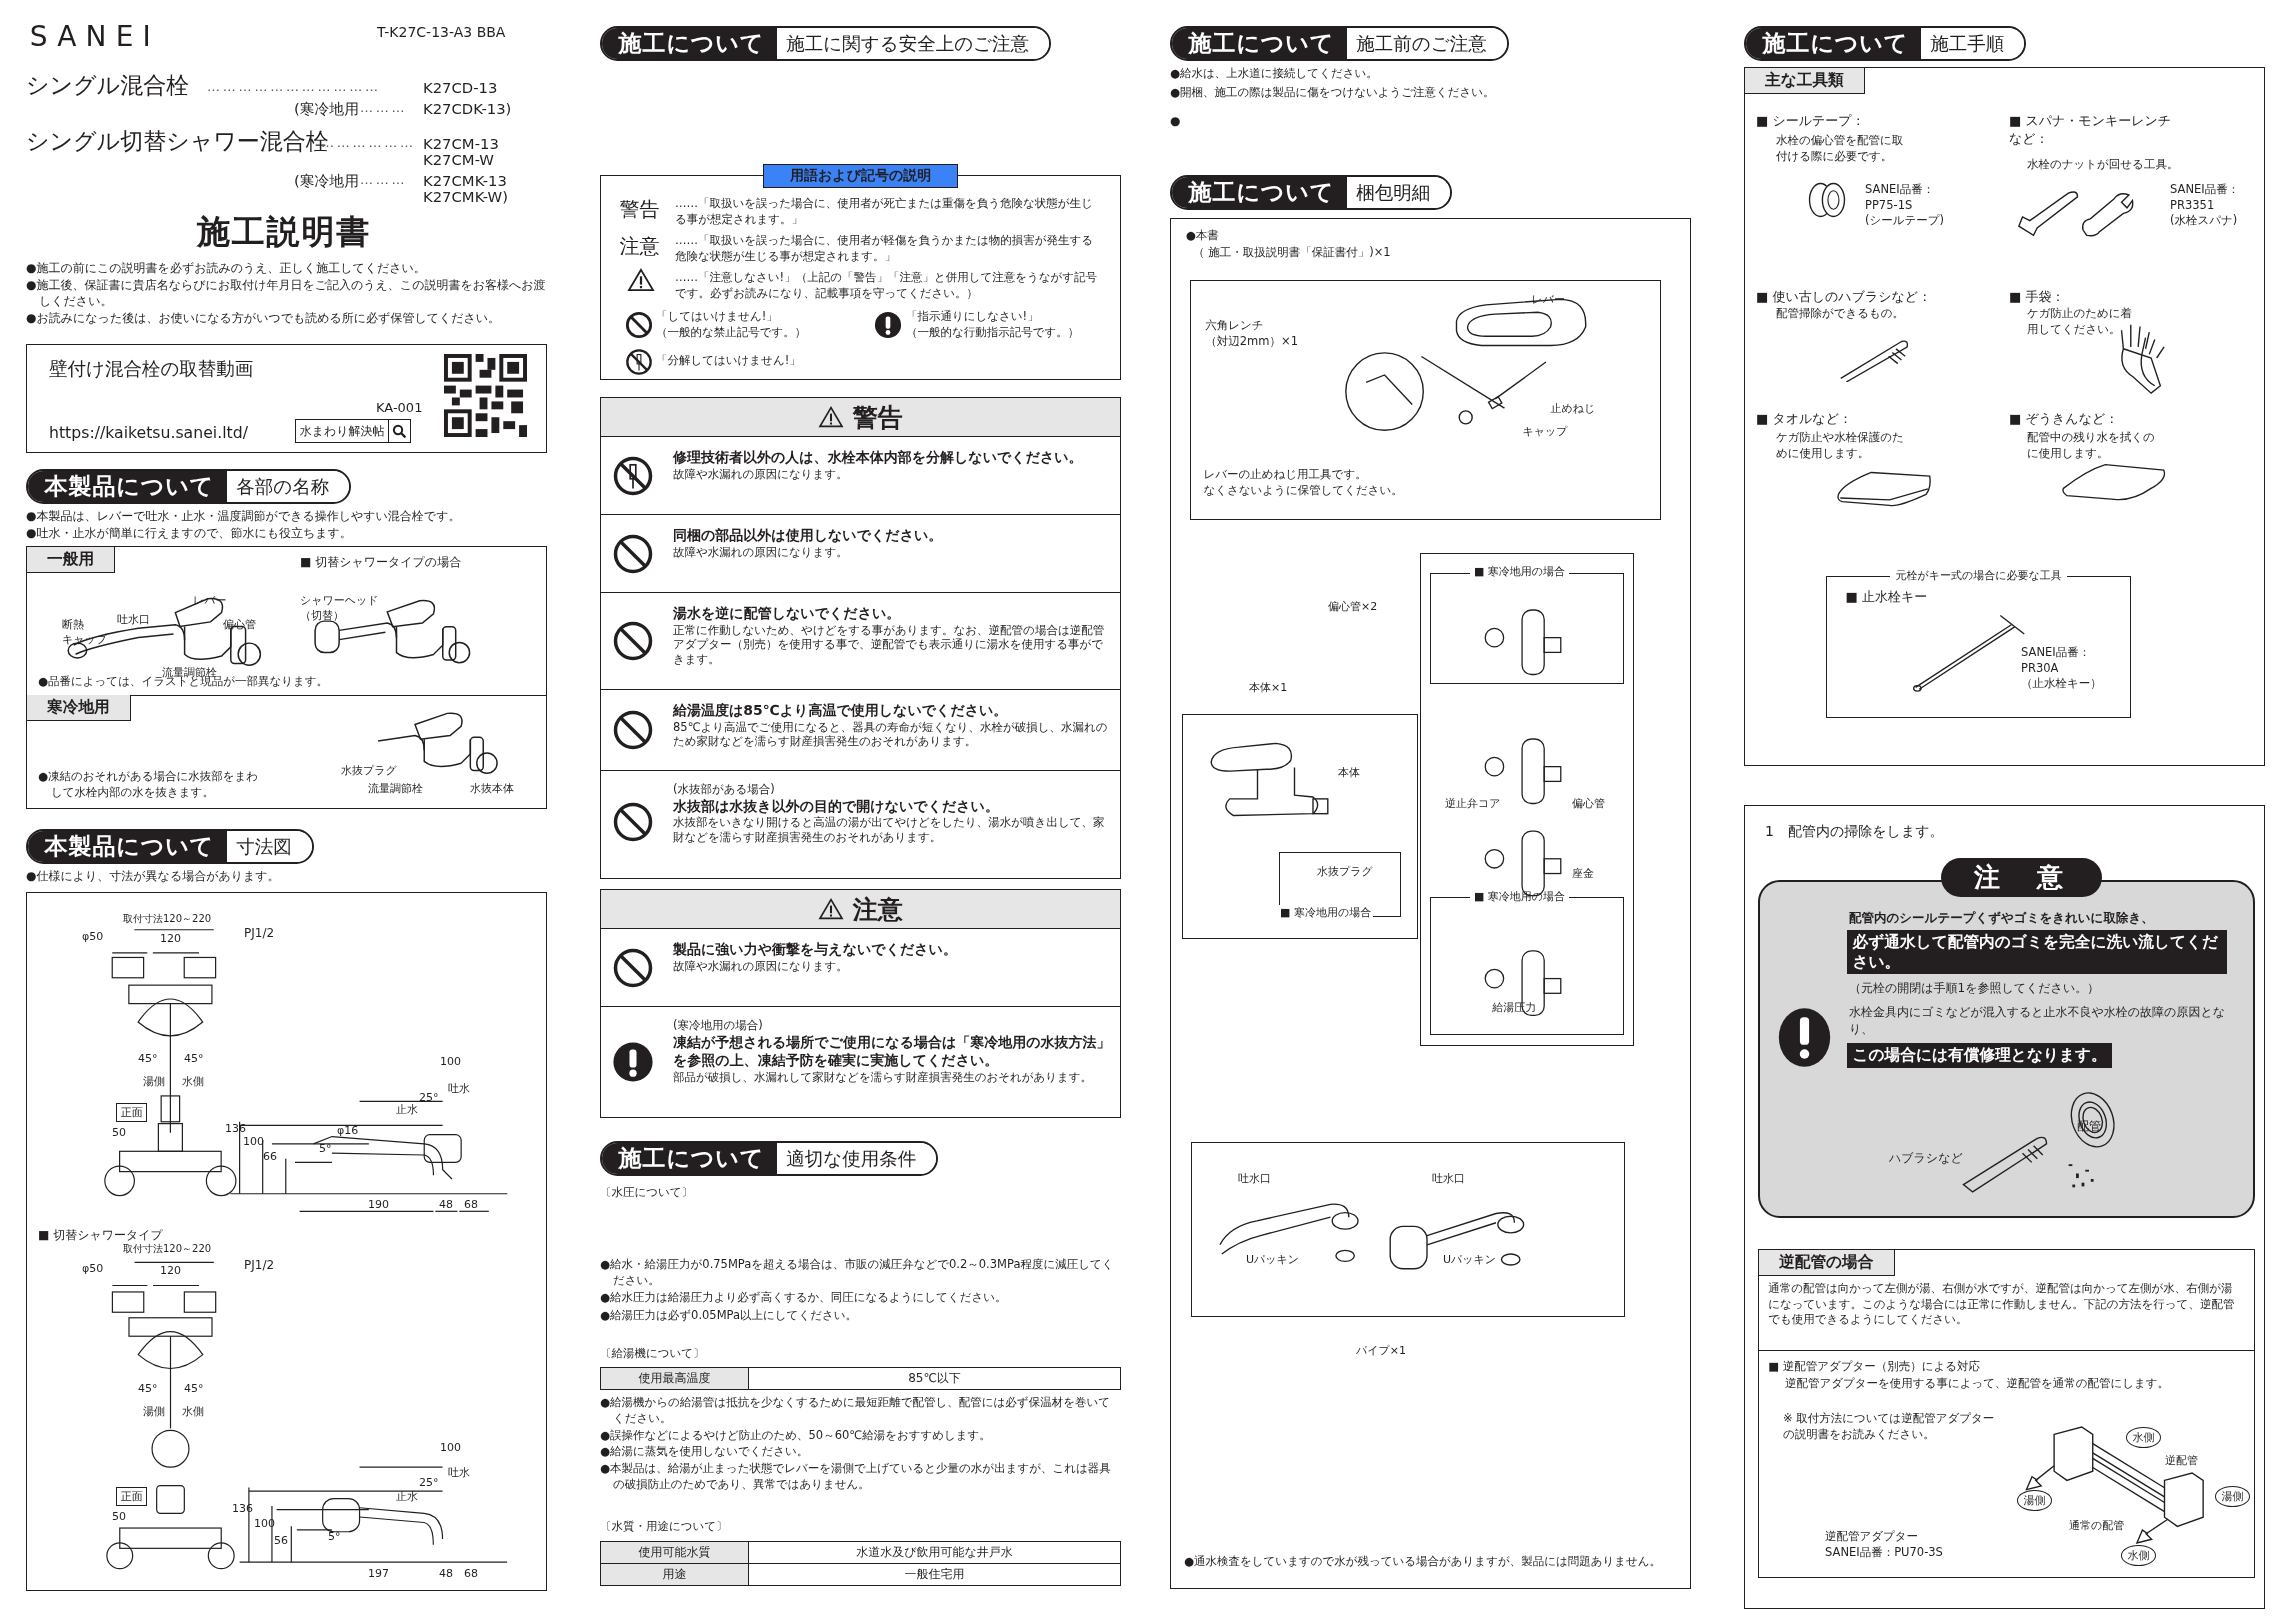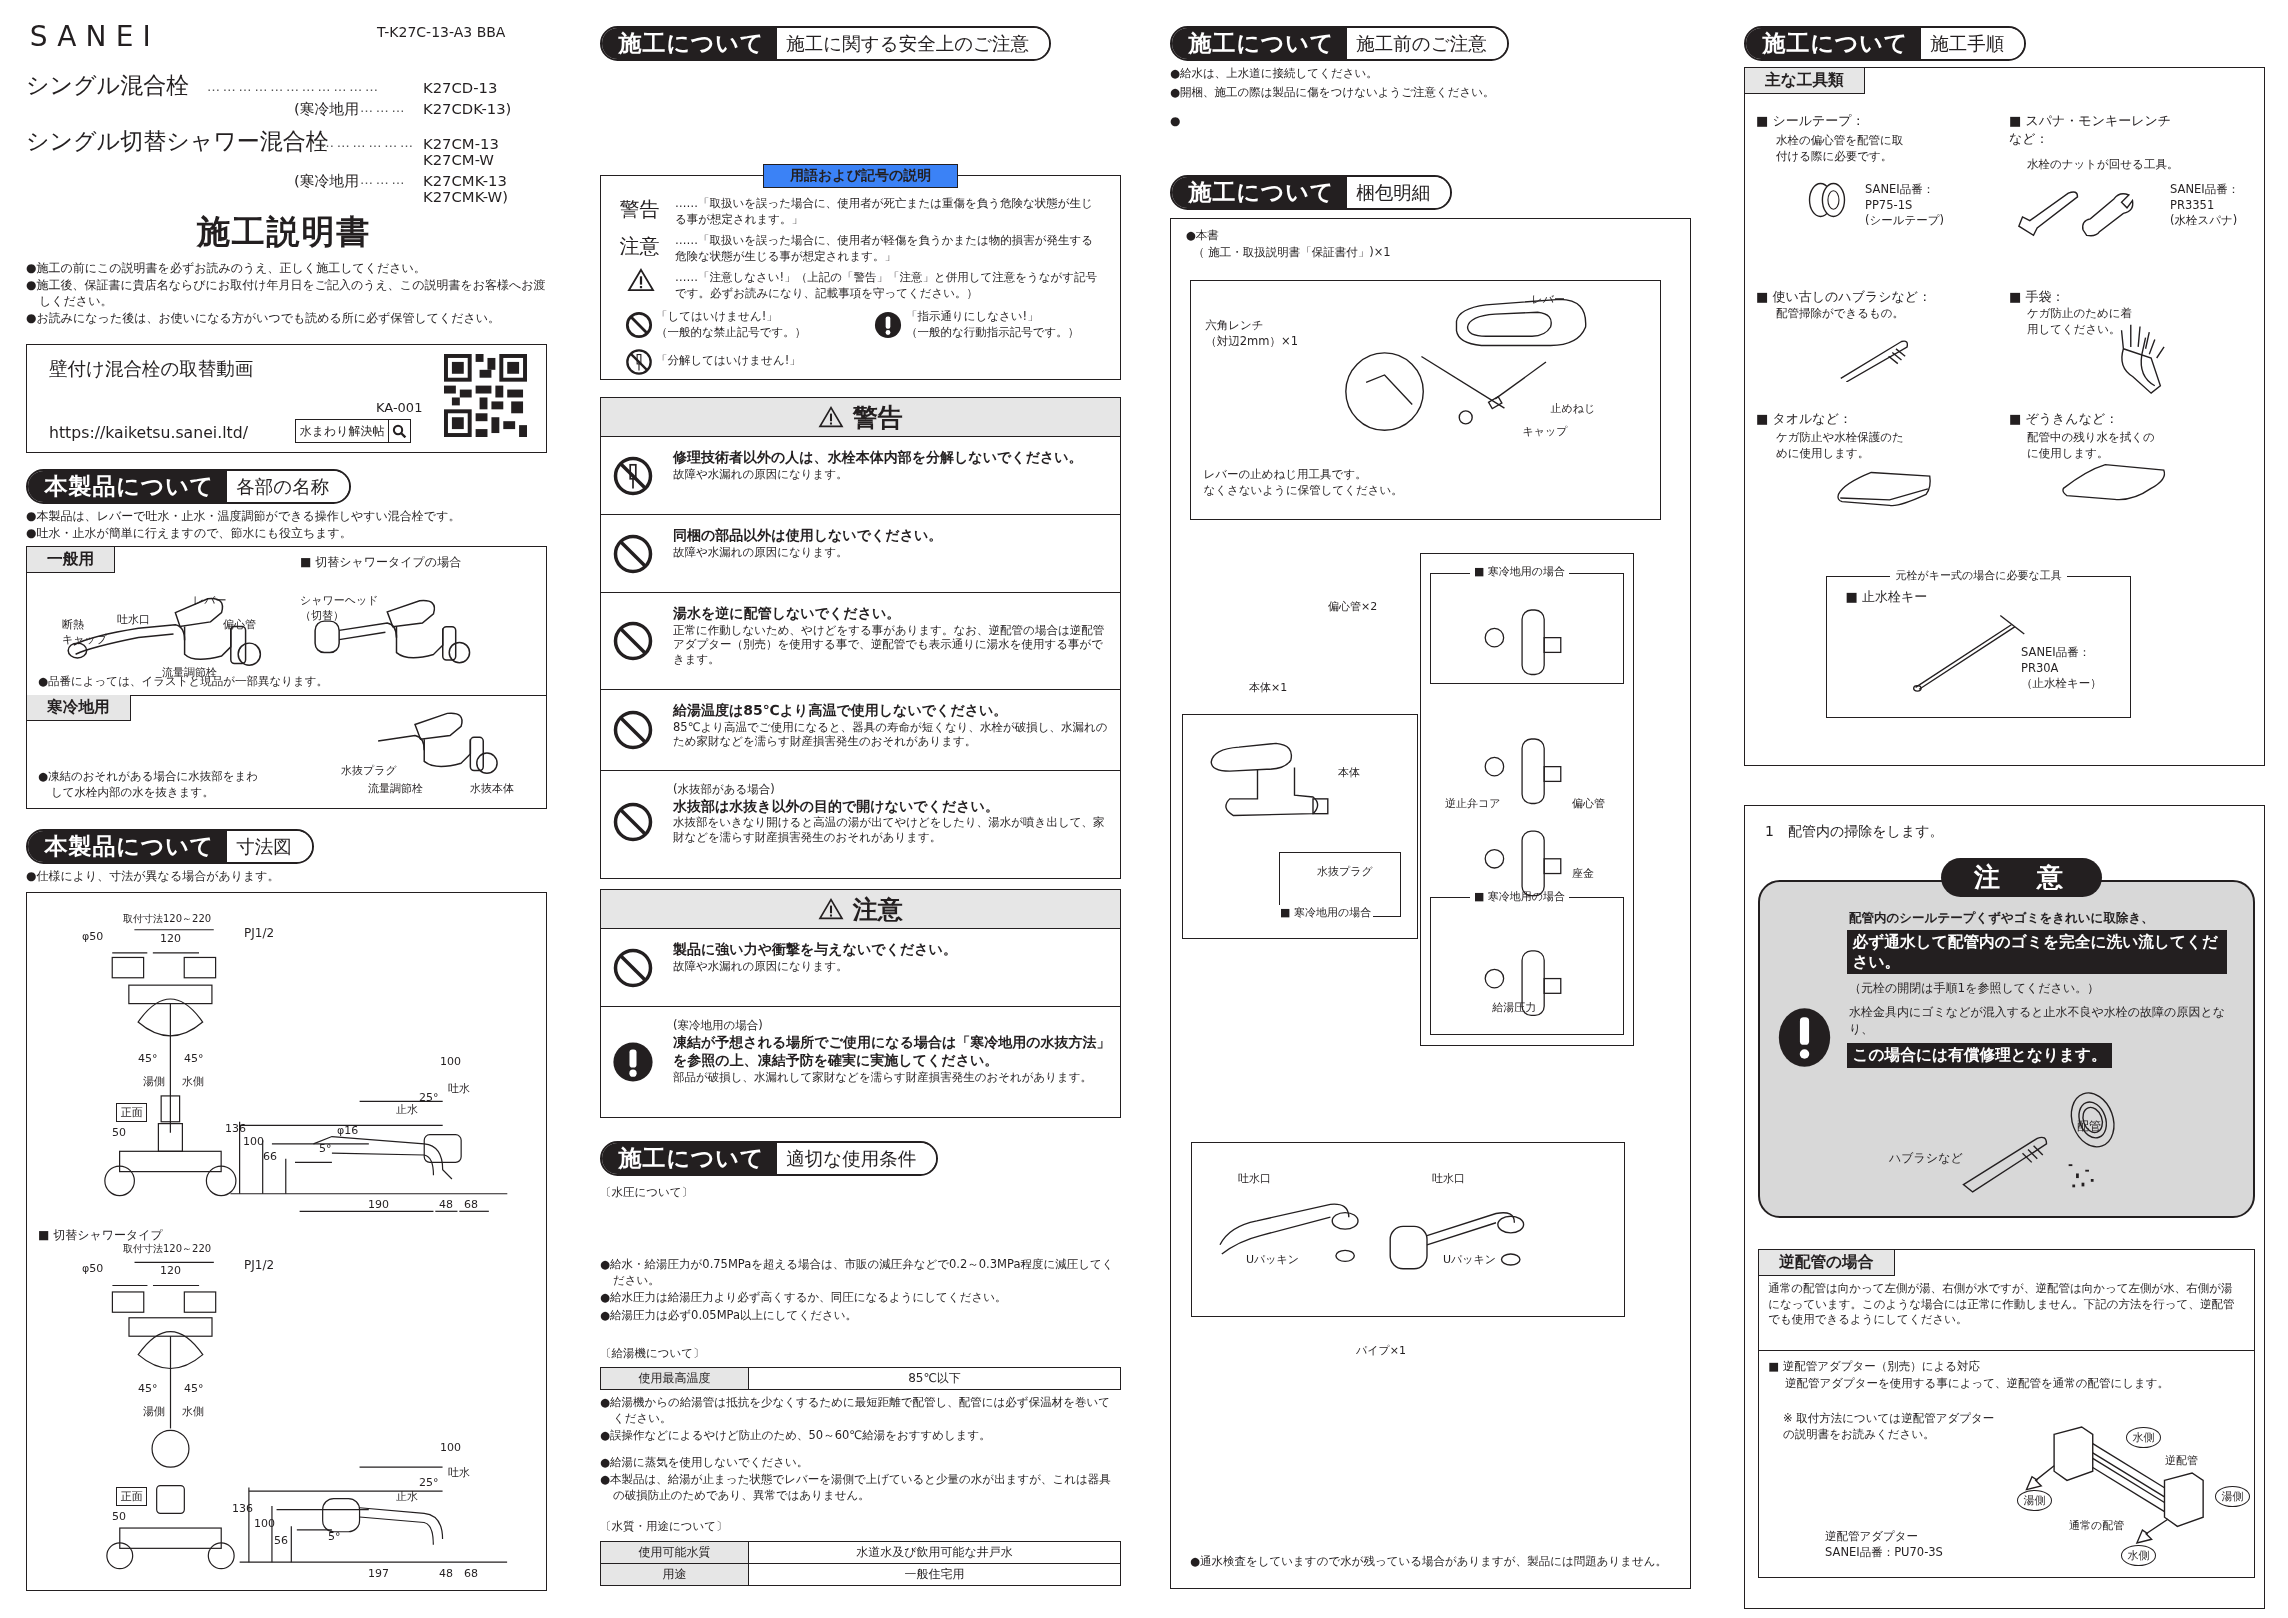--- a/index.html
+++ b/index.html
@@ -440,21 +440,21 @@
     <tbody>
         <tr>
           <td class="hd">使用最高温度</td>
         <td>85℃以下</td>
         </tr>
   </tbody>
     </table>
   <div style="position:absolute;top:1395px;left:0;width:521px;">
     <div class="bul small">給湯機からの給湯管は抵抗を少なくするために最短距離で配管し、配管には必ず保温材を巻いてください。</div>
     <div class="bul small" style="margin-top:1.8px;">誤操作などによるやけど防止のため、50～60℃給湯をおすすめします。</div>
-    <div class="bul small" style="margin-top:11px;">給湯に蒸気を使用しないでください。</div>
+    <div class="bul small" style="margin-top:0;">給湯に蒸気を使用しないでください。</div>
     <div class="bul small" style="margin-top:1.8px;">本製品は、給湯が止まった状態でレバーを湯側で上げていると少量の水が出ますが、これは器具の破損防止のためであり、異常ではありません。</div>
   </div>
   <div class="small" style="position:absolute;top:1519px;left:0;">〔水質・用途について〕</div>
   <table class="spec" style="position:absolute;top:1541px;left:0;">
     <tbody>
         <tr>
           <td class="hd">使用可能水質</td>
         <td>水道水及び飲用可能な井戸水</td>
         </tr>
     <tr>
@@ -575,21 +575,21 @@
           <ellipse cx="336" cy="106" rx="10" ry="6"></ellipse>
         </g>
       </svg>
       <div class="lbl small" style="top:28px;left:46px;">吐水口</div>
       <div class="lbl small" style="top:28px;left:240px;">吐水口</div>
       <div class="lbl small" style="top:109px;left:54px;">Uパッキン</div>
       <div class="lbl small" style="top:109px;left:251px;">Uパッキン</div>
     </div>
     <div class="lbl small" style="top:1124px;left:185px;">パイプ×1</div>
 
-    <div class="bul small" style="position:absolute;top:1335px;left:13px;width:489px;text-align:center;">通水検査をしていますので水が残っている場合がありますが、製品には問題ありません。</div>
+    <div class="bul small" style="position:absolute;top:1335px;left:13px;width:489px;">通水検査をしていますので水が残っている場合がありますが、製品には問題ありません。</div>
   </div>
 </div>
 
 <div class="col" id="c4">
   <div style="position:absolute;top:26px;left:0;" class="pill">
     <span class="dark">施工について</span>
     <span class="light">施工手順</span>
   </div>
 
   <div class="box" style="top:67px;left:0;width:521px;height:316px;">

